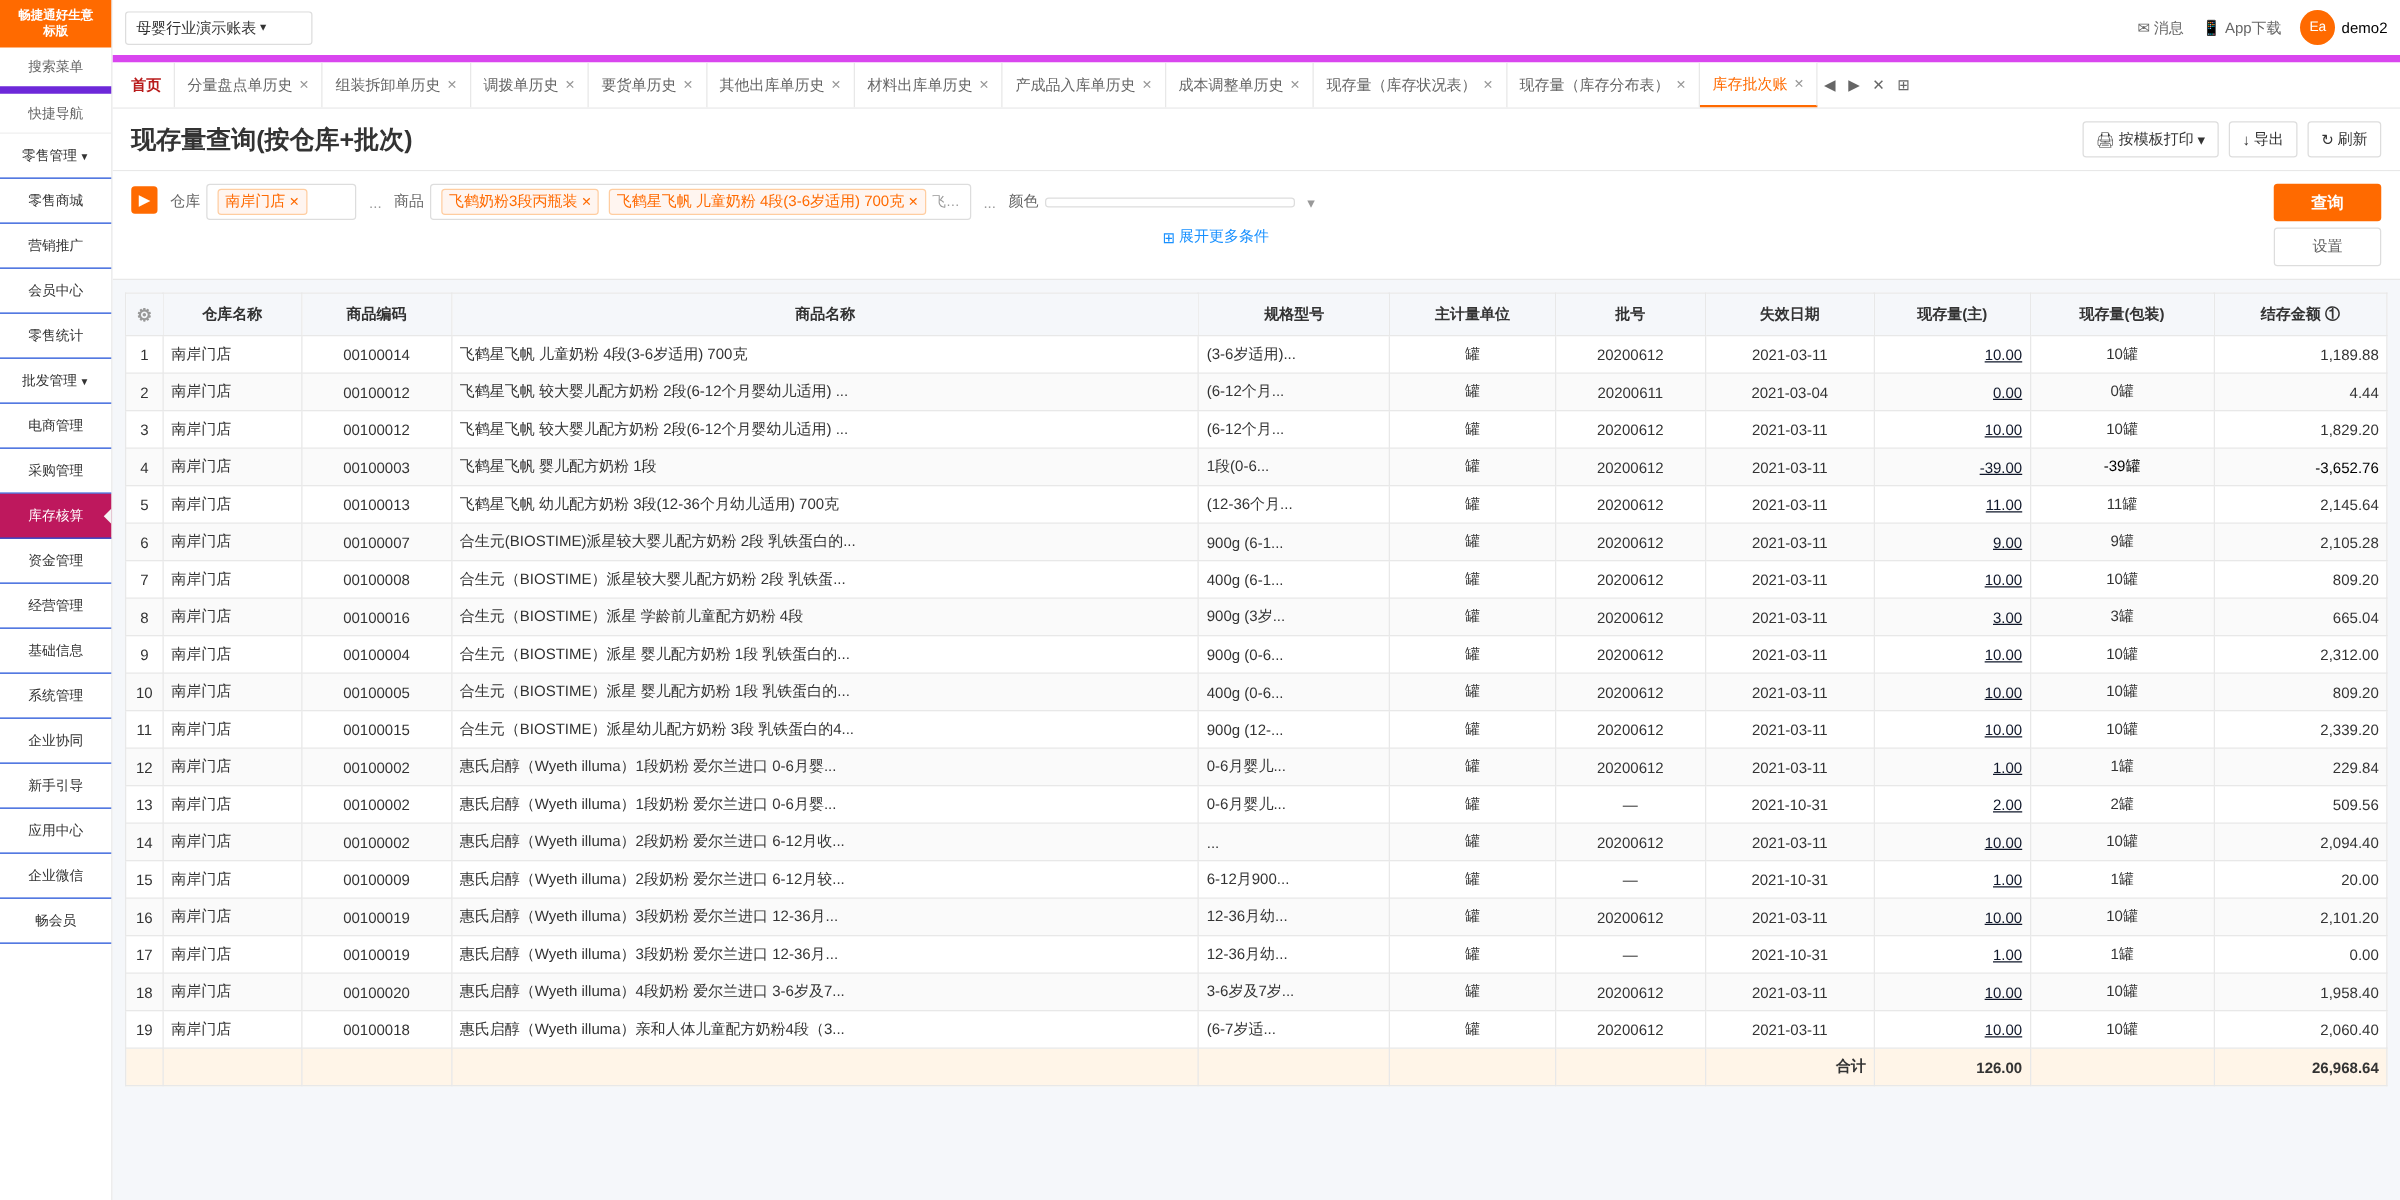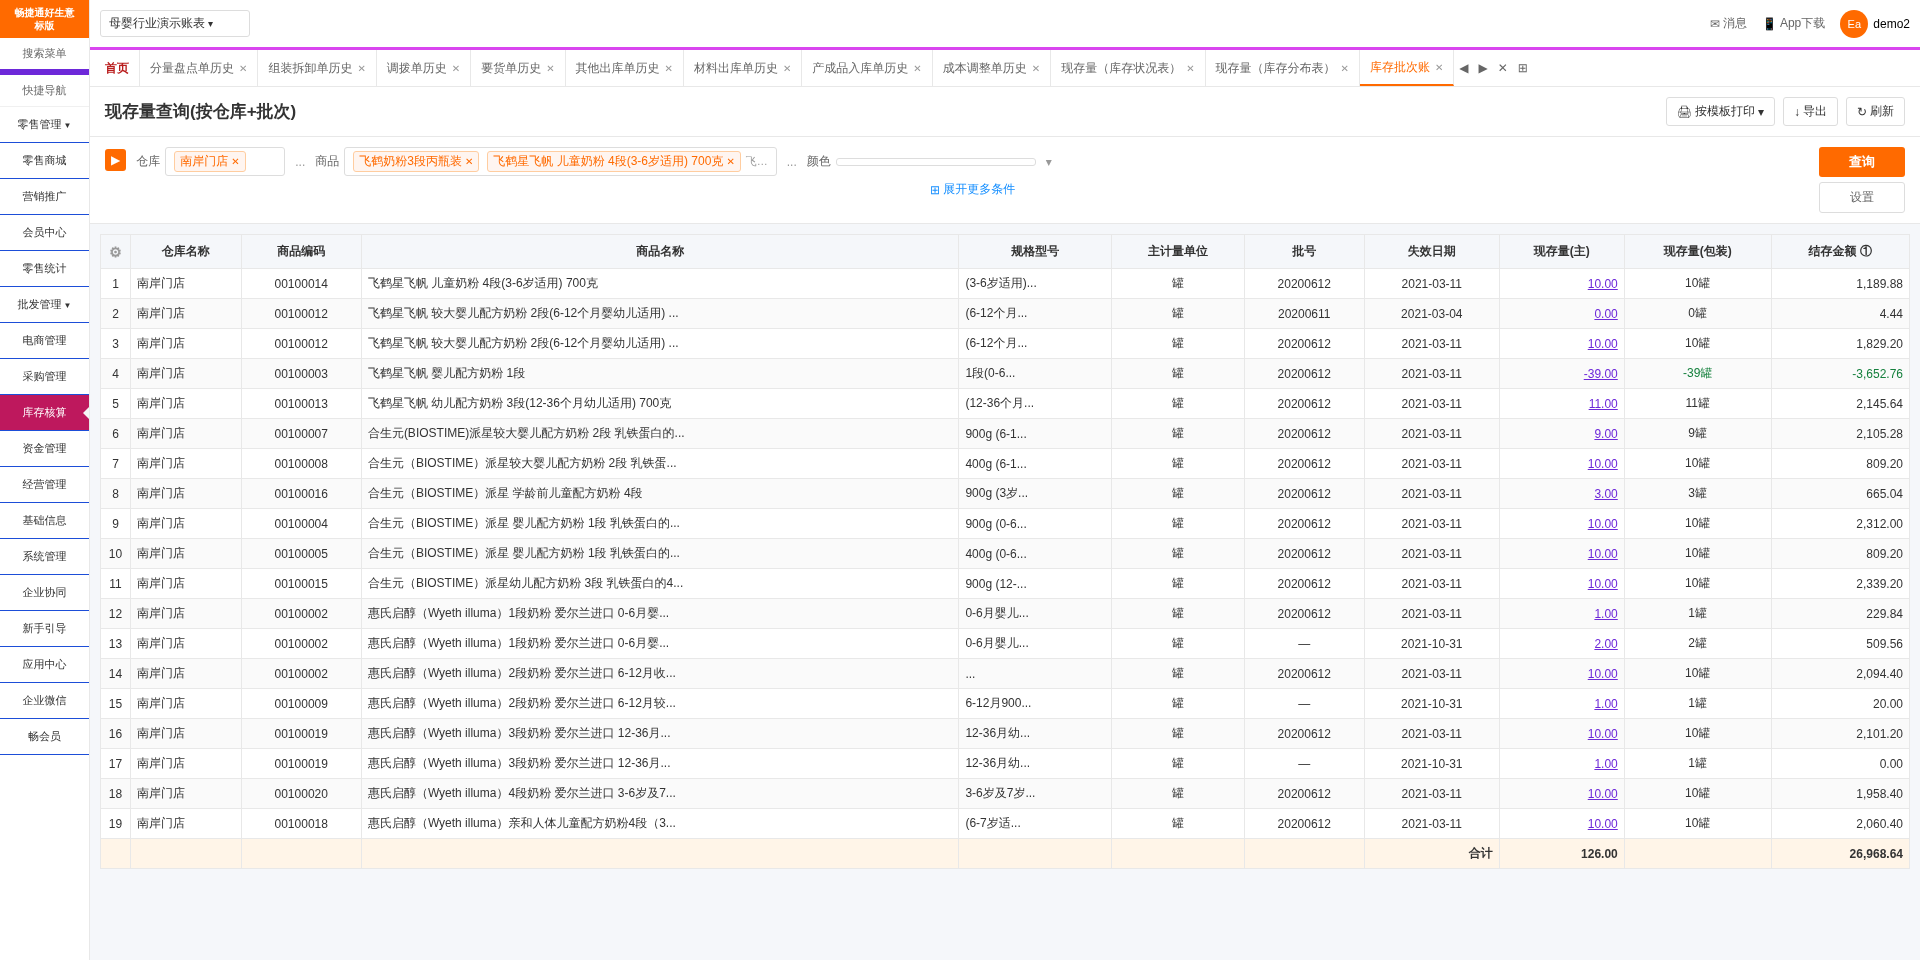--- a/index.html
+++ b/index.html
@@ -12,42 +12,42 @@
     .sidebar-nav-label { padding: 8px 5px; text-align: center; color: #666; font-size: 11px; cursor: pointer; border-bottom: 1px solid #f0f0f0; }
     .sidebar-item { padding: 10px 5px; text-align: center; color: #333; font-size: 11px; cursor: pointer; border-bottom: 1px solid #1d4ed8; position: relative; }
     .sidebar-item.active { background: #be185d; color: #fff; }
     .sidebar-item.active .sidebar-item-arrow { position: absolute; right: 0; top: 50%; transform: translateY(-50%); width: 0; height: 0; border-top: 6px solid transparent; border-bottom: 6px solid transparent; border-right: 6px solid #f5f5f5; }
     .sidebar-item.has-arrow::after { content: '▼'; font-size: 8px; margin-left: 2px; }
 
     
     .main { flex: 1; display: flex; flex-direction: column; overflow: hidden; }
 
     
-    .top-bar { background: #fff; height: 50px; display: flex; align-items: center; border-bottom: 3px solid #d946ef; padding: 0 10px; flex-shrink: 0; }
+    .top-bar { background: #fff; height: 50px; display: flex; align-items: center; border-bottom: 6px solid #d946ef; padding: 0 10px; flex-shrink: 0; }
     .top-bar-left { display: flex; align-items: center; gap: 5px; flex: 1; overflow: hidden; }
     .warehouse-select { display: flex; align-items: center; gap: 3px; padding: 4px 8px; border: 1px solid #ddd; border-radius: 3px; cursor: pointer; font-size: 12px; color: #333; min-width: 150px; background: #fff; }
     .top-bar-right { display: flex; align-items: center; gap: 15px; flex-shrink: 0; }
     .top-bar-icon { display: flex; align-items: center; gap: 3px; cursor: pointer; color: #666; font-size: 12px; }
     .user-avatar { width: 28px; height: 28px; border-radius: 50%; background: #ff6a00; display: flex; align-items: center; justify-content: center; color: #fff; font-size: 11px; cursor: pointer; }
 
     
     .tab-bar { background: #fff; display: flex; align-items: center; border-bottom: 1px solid #e8e8e8; overflow-x: auto; flex-shrink: 0; padding: 0 5px; min-height: 36px; }
     .tab-bar::-webkit-scrollbar { display: none; }
     .tab { display: flex; align-items: center; padding: 8px 10px; font-size: 12px; color: #666; cursor: pointer; border-right: 1px solid #e8e8e8; white-space: nowrap; flex-shrink: 0; height: 36px; }
     .tab.active { color: #ff6a00; background: #fff; border-bottom: 2px solid #ff6a00; }
     .tab-close { margin-left: 5px; color: #999; font-size: 10px; }
     .tab-home { color: #b91c1c; font-weight: bold; }
     .tab-nav-btn { padding: 0 5px; cursor: pointer; color: #666; }
 
     
     .page-area { flex: 1; overflow: hidden; display: flex; flex-direction: column; background: #f5f7fa; }
 
     
     .page-header { background: #fff; padding: 10px 15px; display: flex; align-items: center; justify-content: space-between; border-bottom: 1px solid #e8e8e8; flex-shrink: 0; }
-    .page-title { font-size: 17px; font-weight: bold; color: #333; text-align: center; }
+    .page-title { font-size: 20px; font-weight: bold; color: #333; text-align: center; }
     .page-header-actions { display: flex; align-items: center; gap: 8px; }
     .btn-template-print { display: flex; align-items: center; gap: 3px; padding: 5px 10px; border: 1px solid #ddd; border-radius: 3px; cursor: pointer; background: #fff; color: #333; font-size: 12px; }
     .btn-export { display: flex; align-items: center; gap: 3px; padding: 5px 10px; border: 1px solid #ddd; border-radius: 3px; cursor: pointer; background: #fff; color: #333; font-size: 12px; }
     .btn-refresh { display: flex; align-items: center; gap: 3px; padding: 5px 10px; border: 1px solid #ddd; border-radius: 3px; cursor: pointer; background: #fff; color: #333; font-size: 12px; }
 
     
     .filter-area { background: #fff; padding: 10px 15px; border-bottom: 1px solid #e8e8e8; flex-shrink: 0; }
     .filter-item { display: flex; align-items: center; gap: 5px; }
     .filter-label { color: #666; font-size: 12px; white-space: nowrap; }
     .filter-tag-container { display: flex; align-items: center; gap: 5px; border: 1px solid #ddd; border-radius: 3px; padding: 3px 8px; min-width: 120px; background: #fff; }
@@ -59,22 +59,22 @@
     .btn-settings { background: #fff; color: #666; border: 1px solid #ddd; border-radius: 3px; padding: 6px 30px; cursor: pointer; font-size: 12px; }
 
     
     .table-wrapper { flex: 1; overflow: auto; padding: 10px; }
     .data-table { width: 100%; border-collapse: collapse; background: #fff; }
     .data-table th { background: #f5f7fa; border: 1px solid #e8e8e8; padding: 8px 6px; text-align: center; color: #333; font-size: 12px; font-weight: bold; white-space: nowrap; position: sticky; top: 0; z-index: 10; }
     .data-table td { border: 1px solid #e8e8e8; padding: 6px 6px; color: #333; font-size: 12px; white-space: nowrap; }
     .data-table tr:nth-child(even) td { background: #fafafa; }
     .data-table .text-center { text-align: center; }
     .data-table .text-right { text-align: right; }
-    .data-table .negative { color: #15803d; }
-    .data-table .num-col { color: #6d28d9; cursor: pointer; text-decoration: underline; }
+    .data-table .negative { color: #000000; }
+    .data-table .num-col { color: #0f172a; cursor: pointer; text-decoration: underline; }
     .footer-row td { background: #fff5e8 !important; font-weight: bold; }
     .row-num { color: #999; text-align: center; }
     .gear-icon { color: #999; cursor: pointer; font-size: 14px; }
 
     
     .table-wrapper::-webkit-scrollbar { width: 6px; height: 6px; }
     .table-wrapper::-webkit-scrollbar-thumb { background: #ccc; border-radius: 3px; }
 
     .filter-main-row { display: flex; align-items: center; gap: 10px; }
     .filter-right-btns { display: flex; flex-direction: column; gap: 5px; flex-shrink: 0; }

